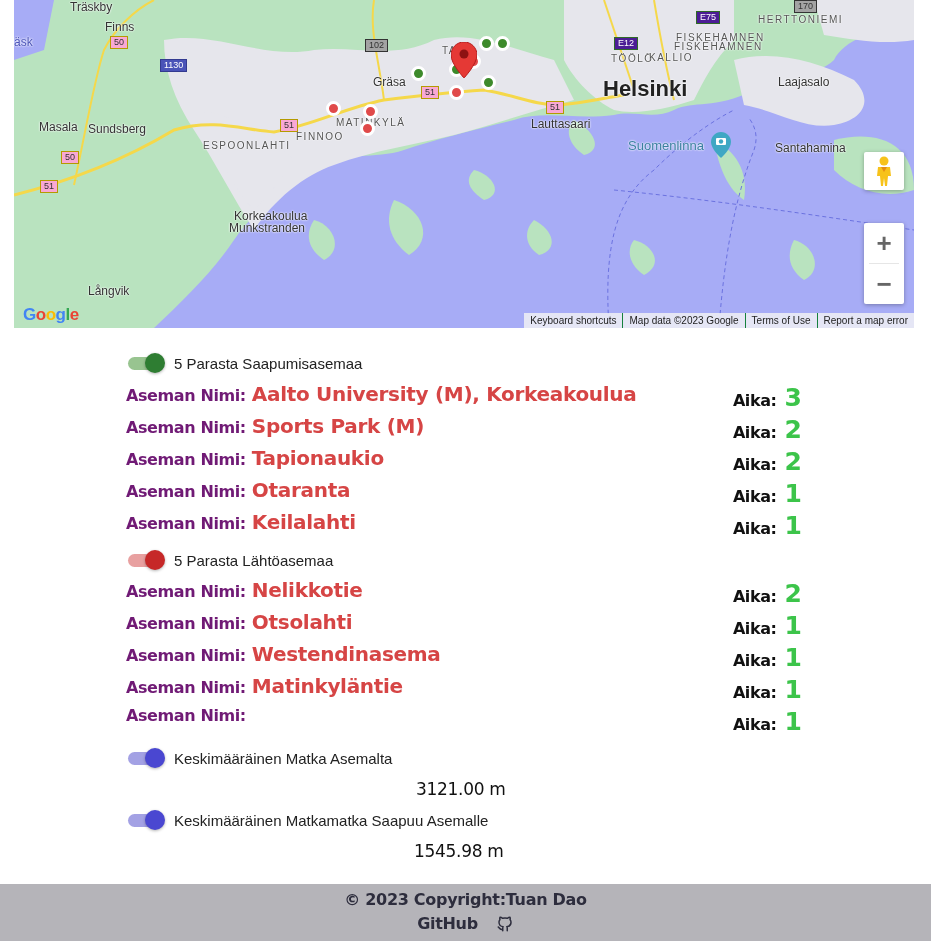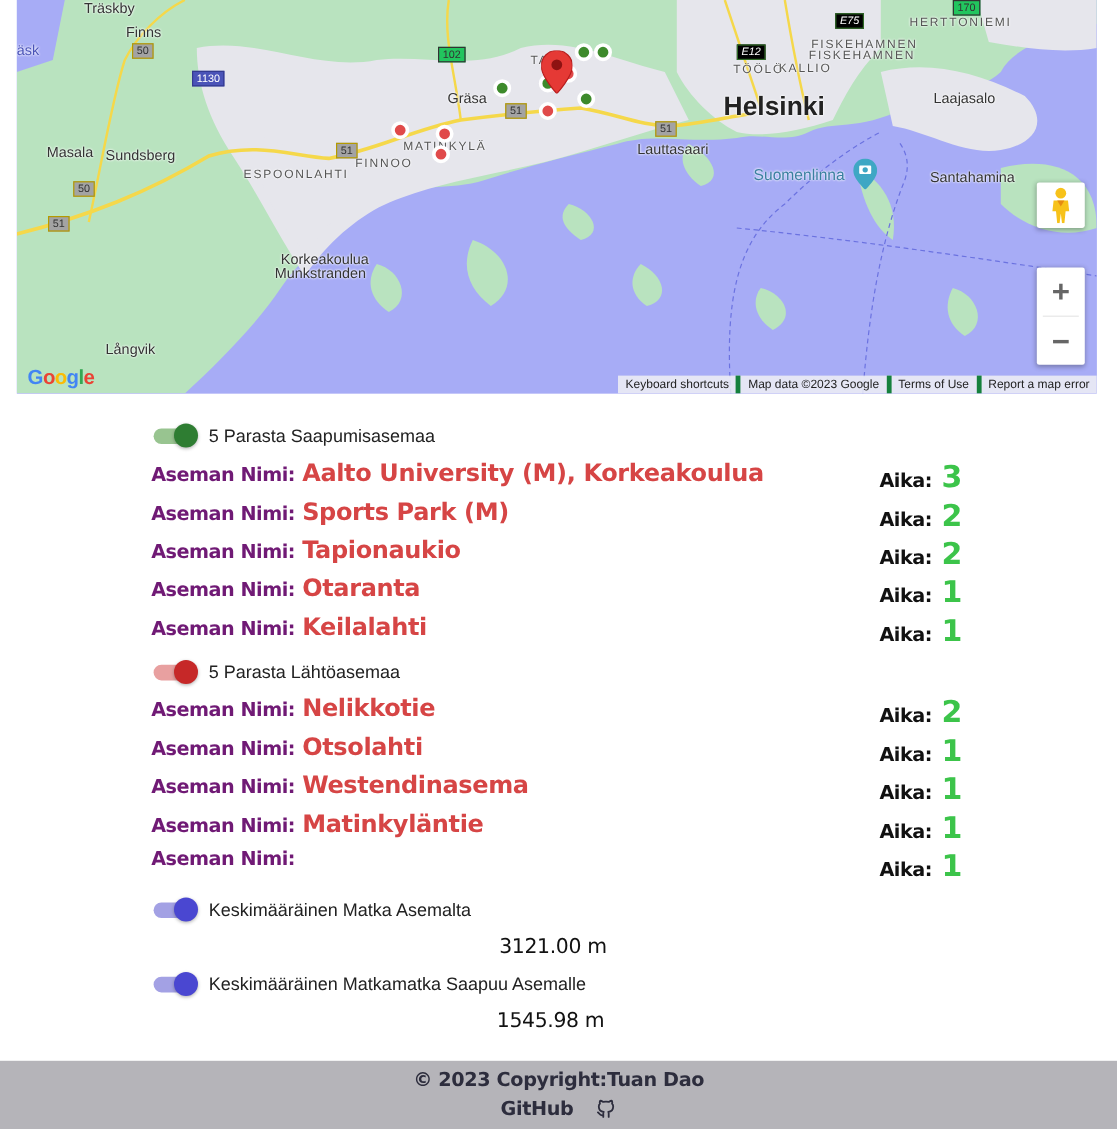--- a/index.html
+++ b/index.html
@@ -6,36 +6,36 @@
   html, body { width: 931px; height: 941px; background: #ffffff; overflow: hidden; }
   body { position: relative; font-family: "DejaVu Sans", sans-serif; color: #111; }
 
   
   .map { position: absolute; left: 14px; top: 0; width: 900px; height: 328px; overflow: hidden; background: #a7acf6; }
   .map svg.base { position: absolute; left: 0; top: 0; }
   .map-label { position: absolute; font-family: "Liberation Sans", sans-serif; color: #333; font-size: 12px; white-space: nowrap; text-shadow: 0 0 2px #fff, 0 0 2px #fff; }
   .map-label.caps { font-size: 10px; letter-spacing: 1.5px; color: #555; }
   .map-label.city { font-size: 22px; font-weight: bold; color: #222; }
   .map-label.poi { color: #3a7fa0; font-size: 13px; }
-  .shield { position: absolute; font-family: "Liberation Sans", sans-serif; font-size: 9px; padding: 0 3px; line-height: 11px; border: 1px solid #b49a00; background: #a3a3a3; color: #333; }
+  .shield { position: absolute; font-family: "Liberation Sans", sans-serif; font-size: 9px; padding: 0 3px; line-height: 11px; border: 1px solid #b49a00; background: #f9a8d4; color: #333; }
   .shield.blue { background: #4a53b8; color: #fff; border-color: #333a90; }
-  .shield.green { background: #000000; color: #fff; border-color: #2f6a26; font-style: italic; }
-  .shield.white { background: #22c55e; color: #333; border-color: #333; }
+  .shield.green { background: #4c1d95; color: #fff; border-color: #2f6a26; }
+  .shield.white { background: #a3a3a3; color: #333; border-color: #333; }
   .marker { position: absolute; width: 15px; height: 15px; border-radius: 50%; border: 3px solid #fff; }
   .marker.green { background: #3d8a2b; }
   .marker.red { background: #e04a4a; }
   .pin { position: absolute; }
   .ctrl { position: absolute; background: #fff; border-radius: 2px; box-shadow: 0 1px 4px rgba(0,0,0,0.3); display: flex; align-items: center; justify-content: center; cursor: pointer; }
   .pegman { left: 850px; top: 152px; width: 40px; height: 38px; }
   .zoom-box { left: 850px; top: 223px; width: 40px; height: 81px; flex-direction: column; }
   .zoom-btn { width: 40px; height: 40px; display: flex; align-items: center; justify-content: center; font-family: "Liberation Sans", sans-serif; font-size: 26px; font-weight: bold; color: #666; }
   .zoom-sep { width: 30px; height: 1px; background: #e6e6e6; }
   .google-logo { position: absolute; left: 9px; top: 305px; font-family: "Liberation Sans", sans-serif; font-size: 17px; font-weight: bold; letter-spacing: -0.5px; }
   .attrib { position: absolute; right: 0; top: 313px; height: 15px; display: flex; background: rgba(245,245,245,0.8); font-family: "Liberation Sans", sans-serif; font-size: 10px; color: #222; }
-  .attrib span { padding: 0 6px; line-height: 15px; border-left: 4px solid #15803d; white-space: nowrap; }
+  .attrib span { padding: 0 6px; line-height: 15px; border-left: 1px solid #15803d; white-space: nowrap; }
   .attrib span:first-child { border-left: none; }
 
   
   .content { position: absolute; left: 126px; top: 344px; width: 680px; }
   .toggle-row { display: flex; align-items: center; height: 36px; }
   .toggle { position: relative; width: 40px; height: 20px; margin-right: 8px; cursor: pointer; }
   .toggle .track { position: absolute; left: 2px; top: 4px; width: 34px; height: 13px; border-radius: 7px; }
   .toggle .thumb { position: absolute; left: 19px; top: 0; width: 20px; height: 20px; border-radius: 50%; box-shadow: 0 1px 3px rgba(0,0,0,0.3); }
   .toggle.green .track { background: #98c490; }
   .toggle.green .thumb { background: #2e7d32; }

